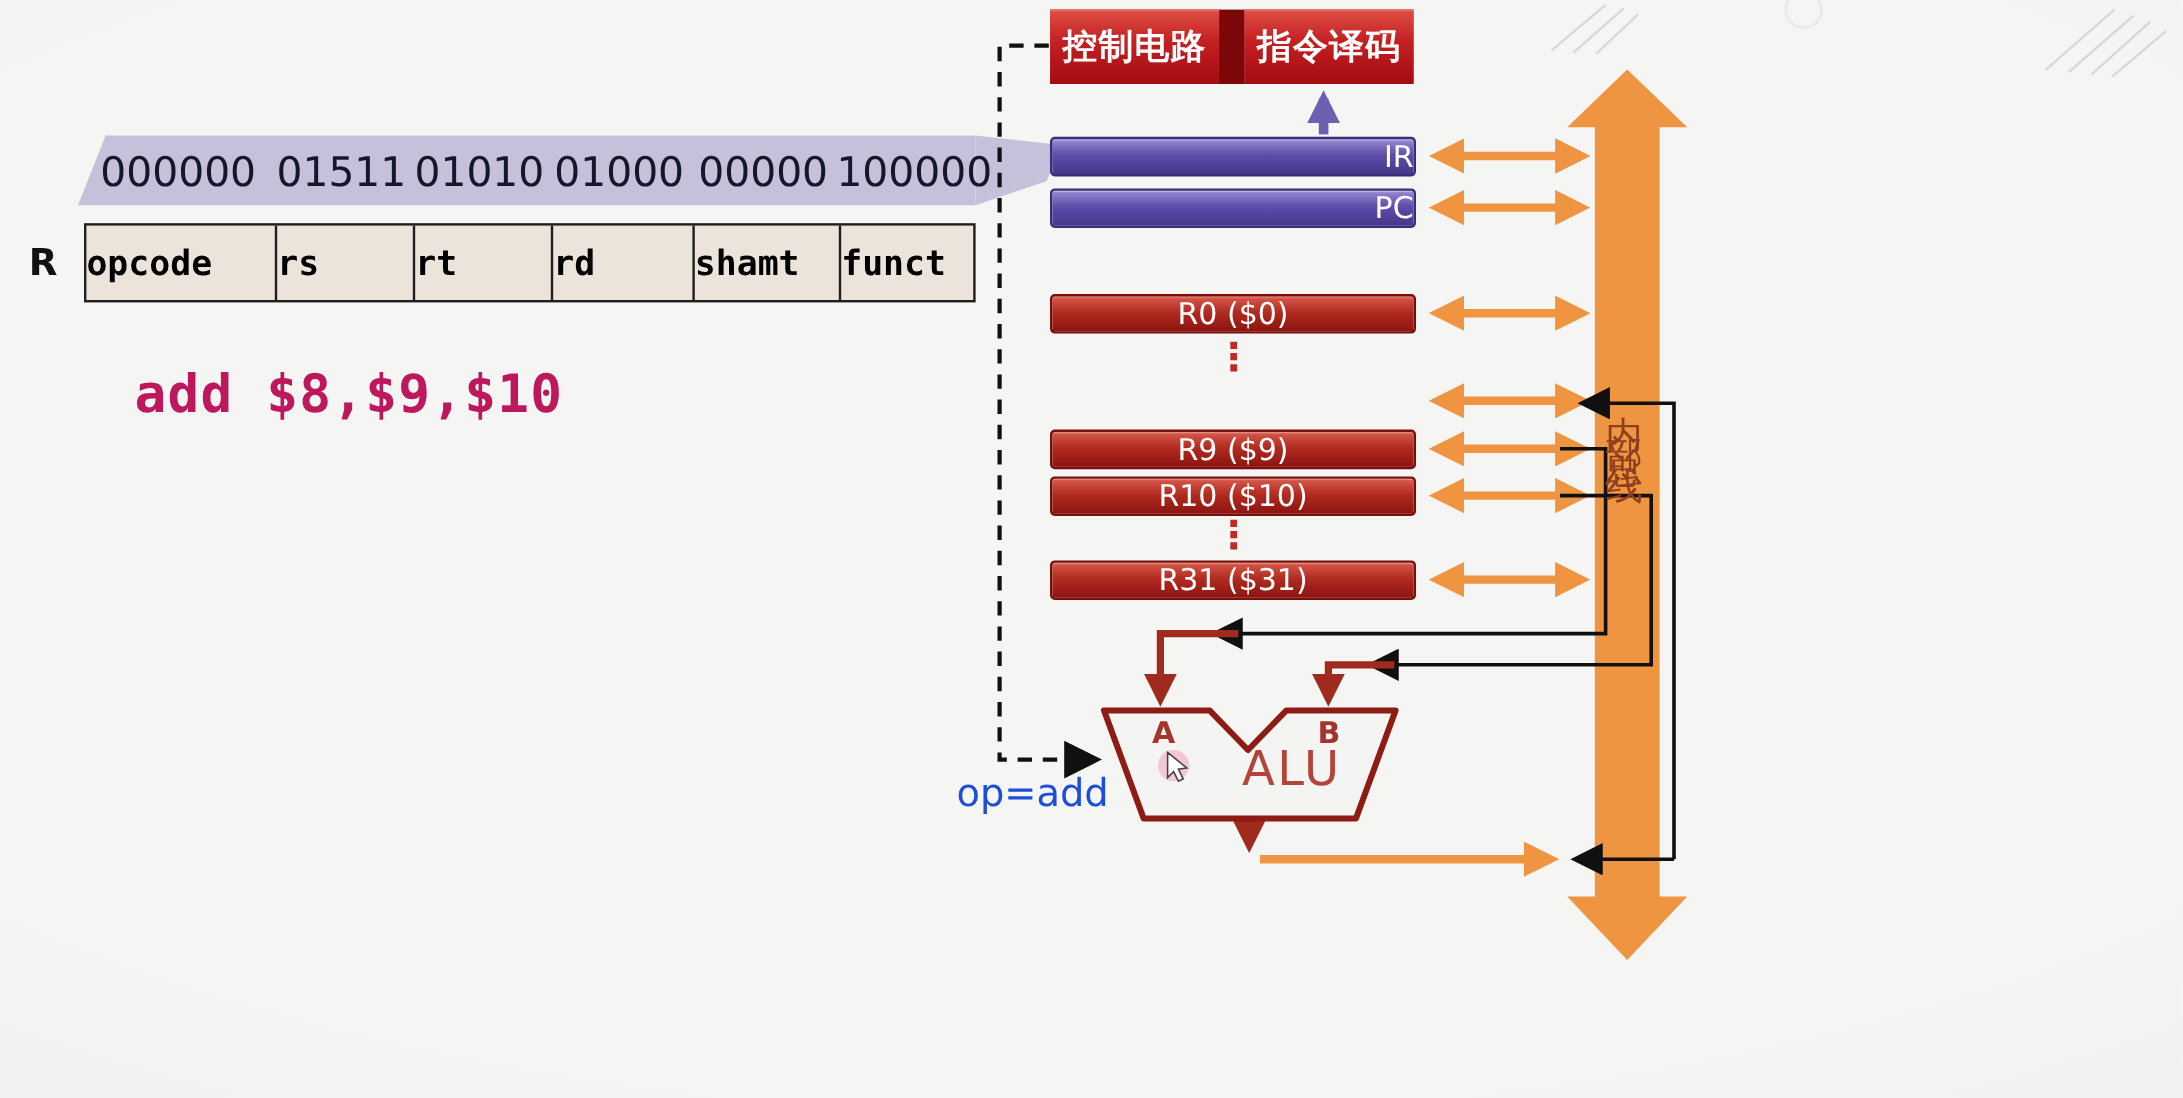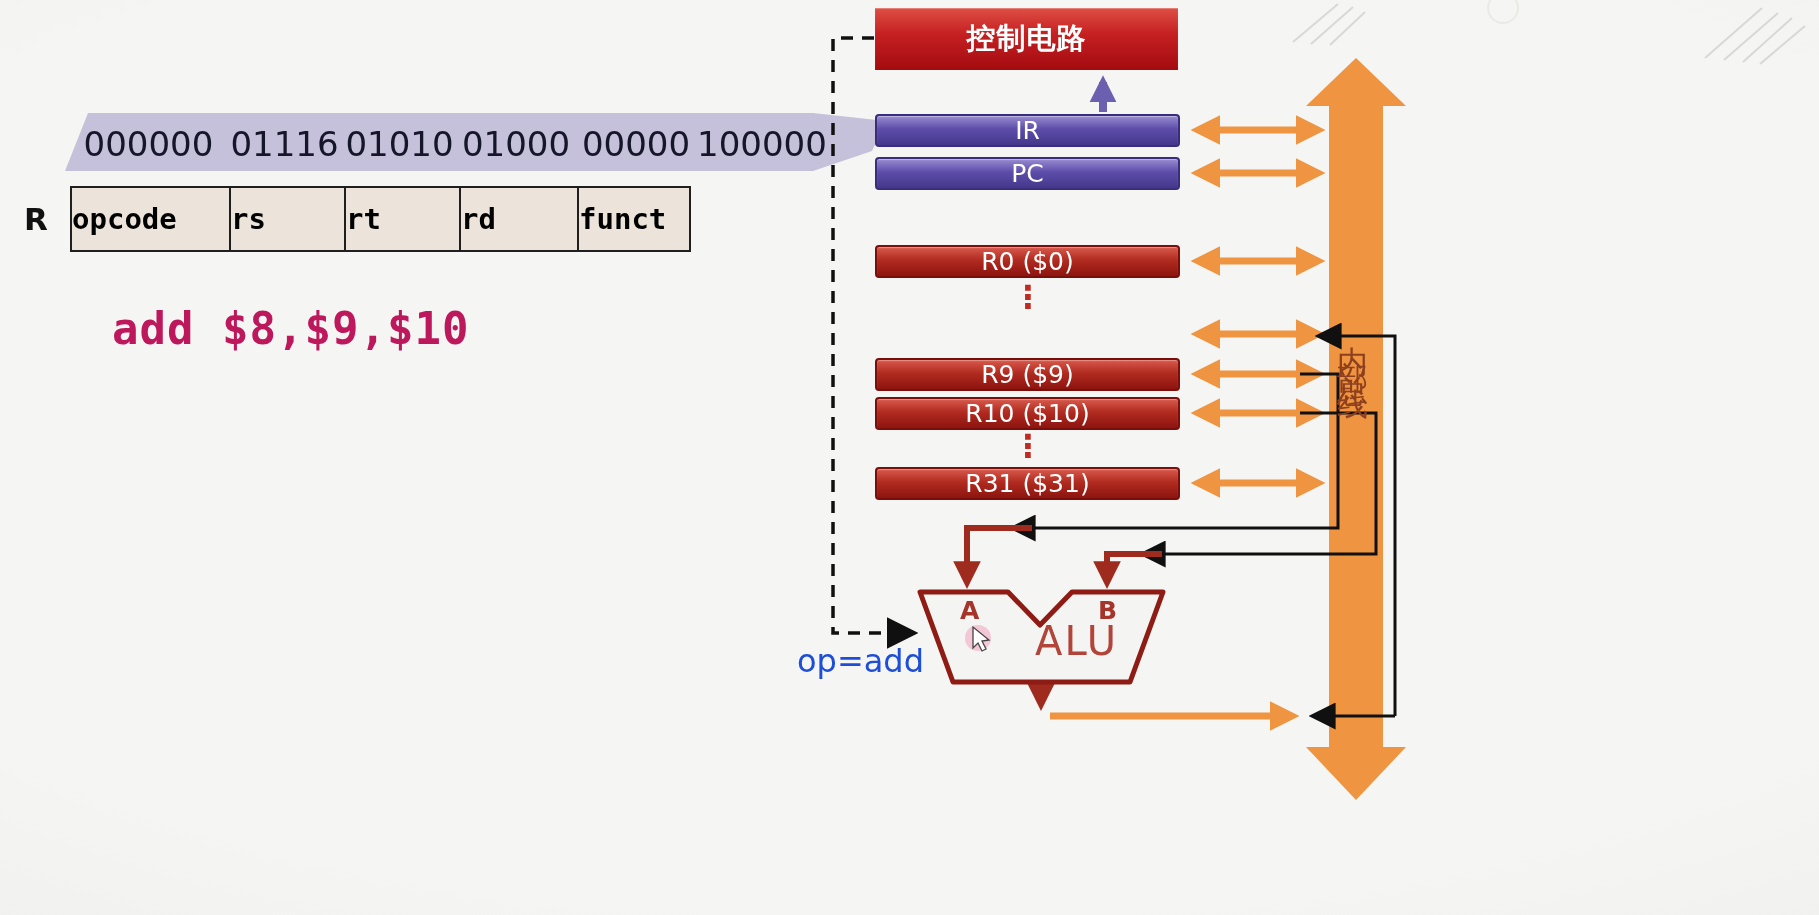--- a/index.html
+++ b/index.html
@@ -31,21 +31,21 @@
     font-weight:bold;font-size:44px;color:#be185d;letter-spacing:1px;}
 
   .ctrl-wrap{left:875px;top:8px;width:303px;height:62px;display:flex;gap:21px;background:#7c0709;}
   .ctrl{flex:1;display:flex;align-items:center;justify-content:center;
     background:linear-gradient(180deg,#de4f44 0%,#c52022 42%,#a30b0f 100%);
     color:#fff;font-size:29px;font-weight:bold;letter-spacing:1px;
     box-shadow:inset 0 1px 1px rgba(255,255,255,.3);}
 
   .pbox{left:875px;width:305px;height:33px;border-radius:4px;border:2px solid #3a2d7c;
     background:linear-gradient(180deg,#988bd0 0%,#5d4daa 45%,#45378a 100%);
-    color:#fff;font-size:25px;line-height:29px;text-align:center;box-sizing:border-box;
+    color:#fff;font-size:25px;line-height:29px;text-align:right;box-sizing:border-box;
     box-shadow:inset 0 1px 1px rgba(255,255,255,.4);}
 
   .reg{left:875px;width:305px;height:33px;border-radius:4px;border:2px solid #7a0e0a;
     background:linear-gradient(180deg,#d85a4c 0%,#b12b20 45%,#8d1410 100%);
     color:#fff;font-size:25px;line-height:29px;text-align:center;box-sizing:border-box;
     box-shadow:inset 0 1px 1px rgba(255,255,255,.35);}
 
   .dots{left:1012px;width:28px;text-align:center;color:#bf2b22;font-size:32px;font-weight:bold;line-height:34px;}
 
   .bus-label{left:1340px;top:322px;width:34px;writing-mode:vertical-rl;text-orientation:upright;
@@ -71,41 +71,43 @@
       <path d="M1724,60 L1778,13"></path>
       <path d="M1743,62 L1792,18"></path>
       <path d="M1760,64 L1805,26"></path>
   </g>
 </svg>
 
 <div id="content">
 
   <div class="abs bin-row">
     <span class="bin-cell c0">000000</span>
-    <span class="bin-cell c1">01116</span>
+    <span class="bin-cell c1">01511</span>
     <span class="bin-cell c2">01010</span>
     <span class="bin-cell c3">01000</span>
     <span class="bin-cell c4">00000</span>
     <span class="bin-cell c5">100000</span>
   </div>
 
   <div class="abs fmt-label">R</div>
 
   <div class="abs itable">
     <div class="cell c0">opcode</div>
     <div class="cell c1">rs</div>
     <div class="cell c2">rt</div>
     <div class="cell c3">rd</div>
+    <div class="cell c4">shamt</div>
     <div class="cell c5">funct</div>
   </div>
 
   <div class="abs asm">add $8,$9,$10</div>
 
   <div class="abs ctrl-wrap">
     <div class="ctrl">控制电路</div>
+    <div class="ctrl">指令译码</div>
   </div>
 
   <div class="abs pbox" style="top:114px">IR</div>
   <div class="abs pbox" style="top:157px">PC</div>
 
   <div class="abs reg" style="top:245px">R0 ($0)</div>
   <div class="abs dots" style="top:280px">⋮</div>
   <div class="abs reg" style="top:358px">R9 ($9)</div>
   <div class="abs reg" style="top:397px">R10 ($10)</div>
   <div class="abs dots" style="top:429px">⋮</div>

